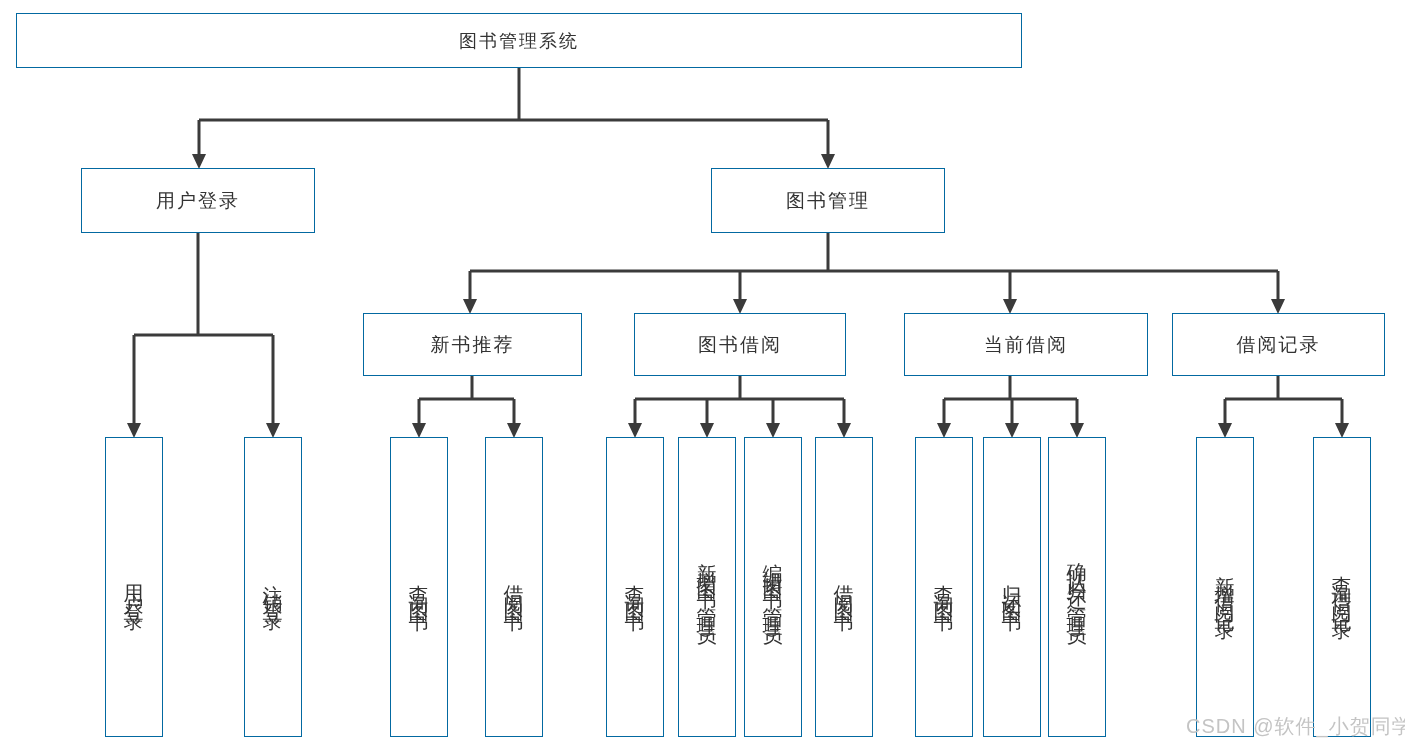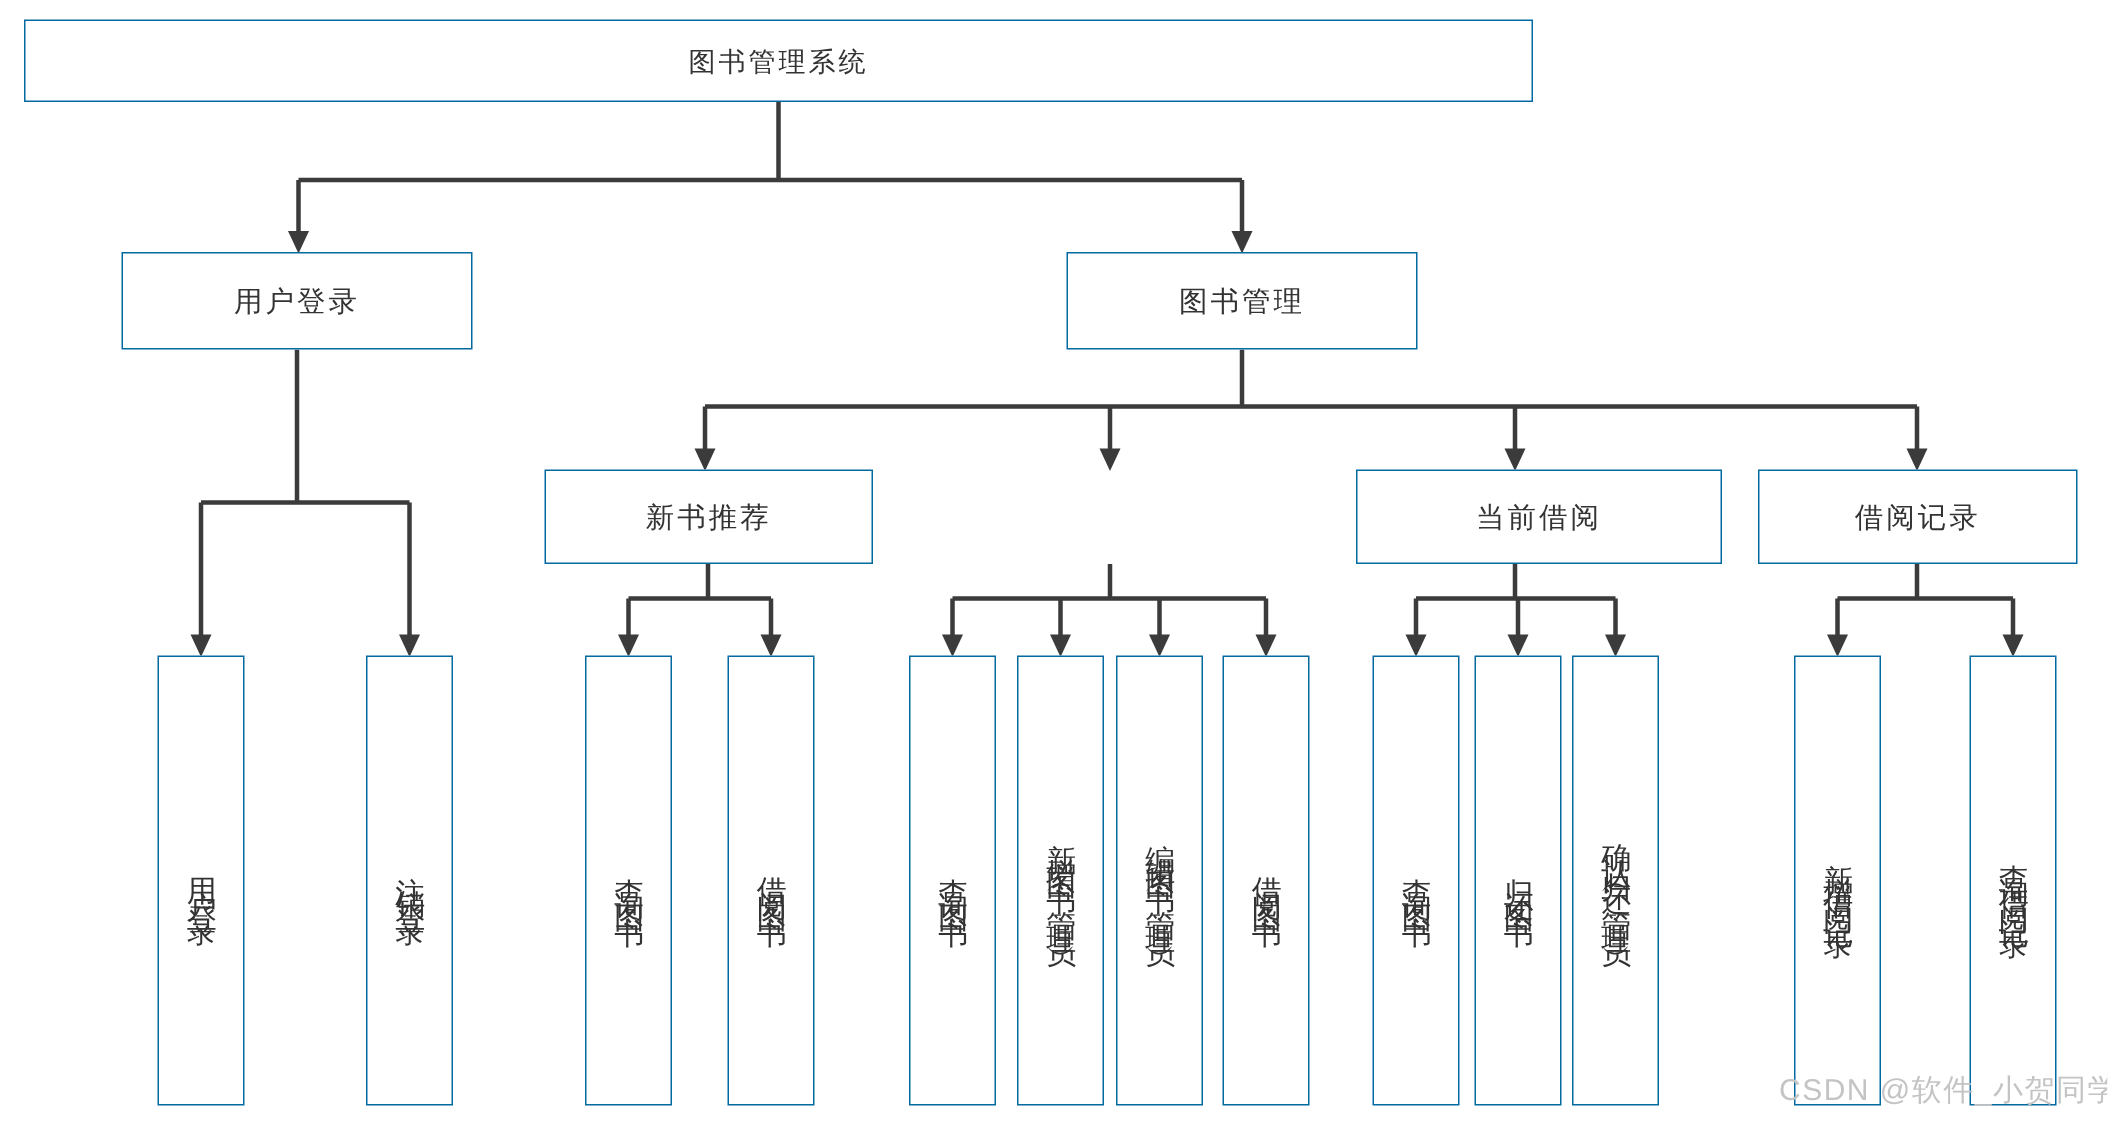--- a/index.html
+++ b/index.html
@@ -104,20 +104,23 @@
   <div class="node hbox" style="left:81px; top:168px; width:234px; height:65px;">
     <span>用户登录</span>
   </div>
   <div class="node hbox" style="left:711px; top:168px; width:234px; height:65px;justify-content:center;">
     <span>图书管理</span>
   </div>
 
   <div class="node hbox" style="left:363px; top:313px; width:219px; height:63px;">
     <span>新书推荐</span>
   </div>
+  <div class="node hbox" style="left:634px; top:313px; width:212px; height:63px;">
+    <span>图书借阅</span>
+  </div>
   <div class="node hbox" style="left:904px; top:313px; width:244px; height:63px;">
     <span>当前借阅</span>
   </div>
   <div class="node hbox" style="left:1172px; top:313px; width:213px; height:63px;">
     <span>借阅记录</span>
   </div>
 
   <div class="node vbox" style="left:105px; top:437px; width:58px; height:300px;">
     <span>用户登录</span>
   </div>

